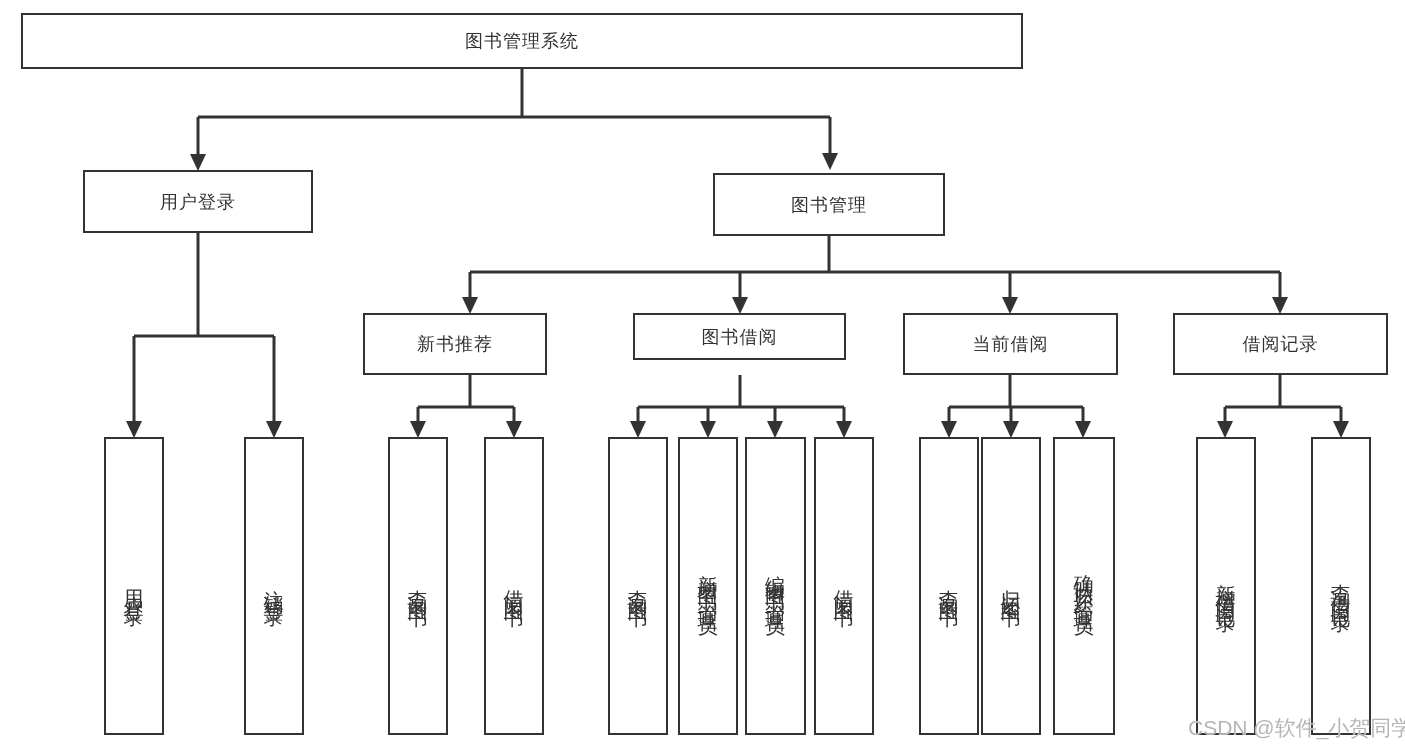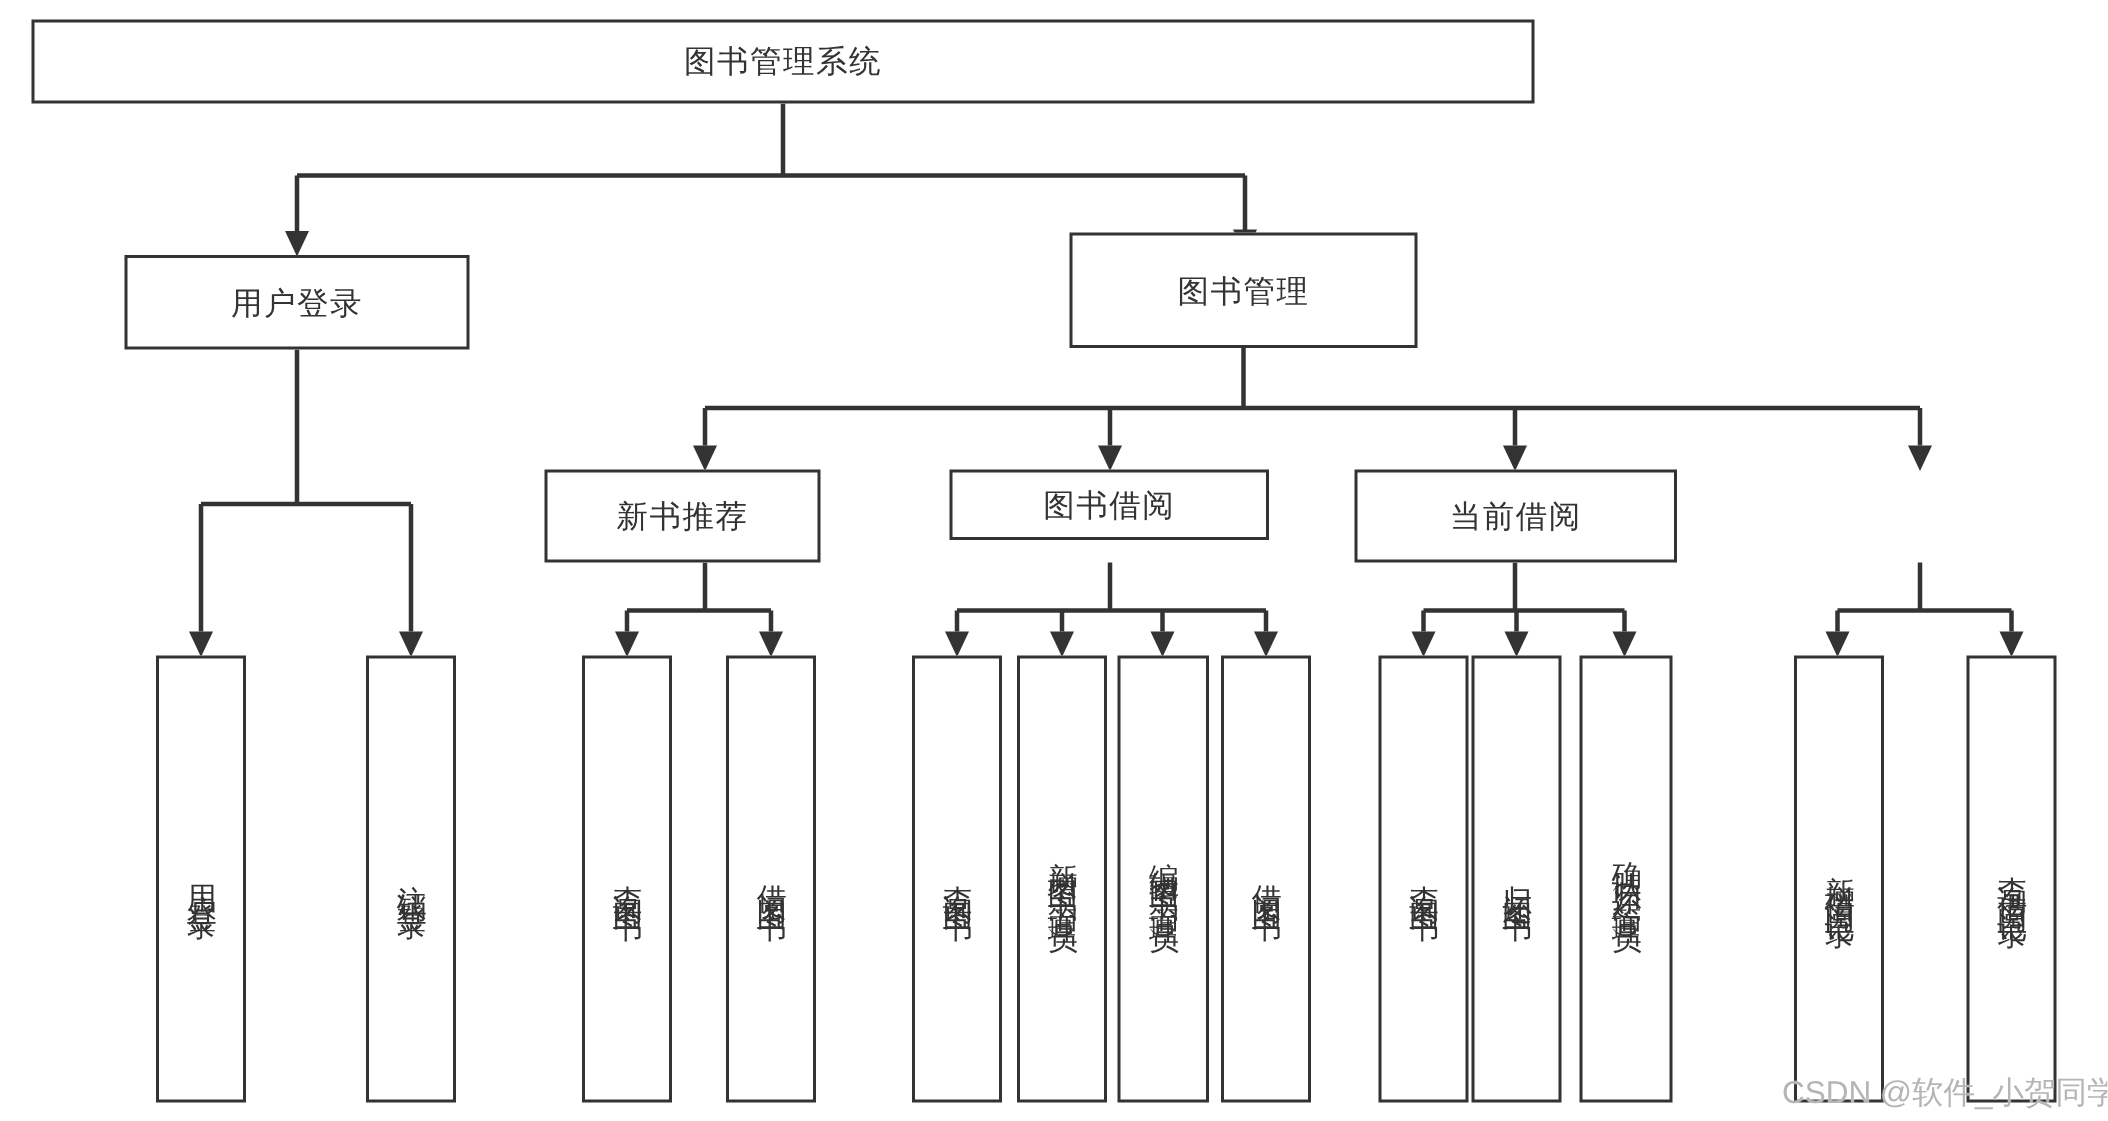--- a/index.html
+++ b/index.html
@@ -20,21 +20,21 @@
   .lines path{stroke:var(--line);stroke-width:3;fill:none;}
   .lines polygon{fill:var(--line);stroke:none;}
   .box{
     position:absolute;
     box-sizing:border-box;
     background:#fff;
     border:2.5px solid var(--line);
     color:var(--text);
     display:flex;align-items:center;justify-content:center;
   }
-  .hbox{font-size:21px;letter-spacing:1px;white-space:nowrap;}
+  .hbox{font-size:18px;letter-spacing:1px;white-space:nowrap;}
   .vbox{
     font-size:20px;
     writing-mode:vertical-rl;
     text-orientation:mixed;
     letter-spacing:6px;
     line-height:1;
   }
   .watermark{
     position:absolute;
     left:1188px;top:714px;
@@ -82,25 +82,26 @@
     <polygon points="1075,421 1091,421 1083,438"></polygon>
 
     <path d="M1280 375 V407 M1225 407 H1341 M1225 407 V421 M1341 407 V421"></path>
     <polygon points="1217,421 1233,421 1225,438"></polygon>
     <polygon points="1333,421 1349,421 1341,438"></polygon>
   </svg>
 
   <div class="box hbox" style="left:21px;top:13px;width:1002px;height:56px">图书管理系统</div>
 
   <div class="box hbox" style="left:83px;top:170px;width:230px;height:63px">用户登录</div>
-  <div class="box hbox" style="left:713px;top:155px;width:232px;height:77px">图书管理</div>
+  <div class="box hbox" style="left:713px;top:173px;width:232px;height:63px">图书管理</div>
 
   <div class="box hbox" style="left:363px;top:313px;width:184px;height:62px">新书推荐</div>
   <div class="box hbox" style="left:633px;top:313px;width:213px;height:47px">图书借阅</div>
   <div class="box hbox" style="left:903px;top:313px;width:215px;height:62px">当前借阅</div>
+  <div class="box hbox" style="left:1173px;top:313px;width:215px;height:62px">借阅记录</div>
 
   <div class="box vbox" style="left:104px;top:437px;width:60px;height:298px">用户登录</div>
   <div class="box vbox" style="left:244px;top:437px;width:60px;height:298px">注销登录</div>
 
   <div class="box vbox" style="left:388px;top:437px;width:60px;height:298px">查询图书</div>
   <div class="box vbox" style="left:484px;top:437px;width:60px;height:298px">借阅图书</div>
 
   <div class="box vbox" style="left:608px;top:437px;width:60px;height:298px">查询图书</div>
   <div class="box vbox" style="left:678px;top:437px;width:60px;height:298px">新增图书（管理员）</div>
   <div class="box vbox" style="left:745px;top:437px;width:61px;height:298px">编辑图书（管理员）</div>

